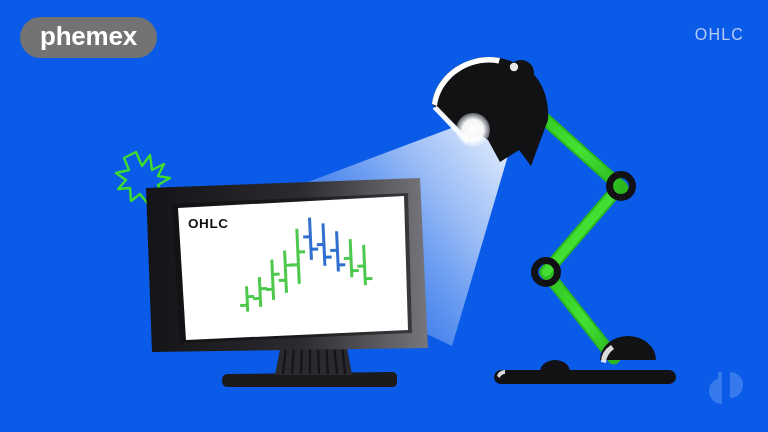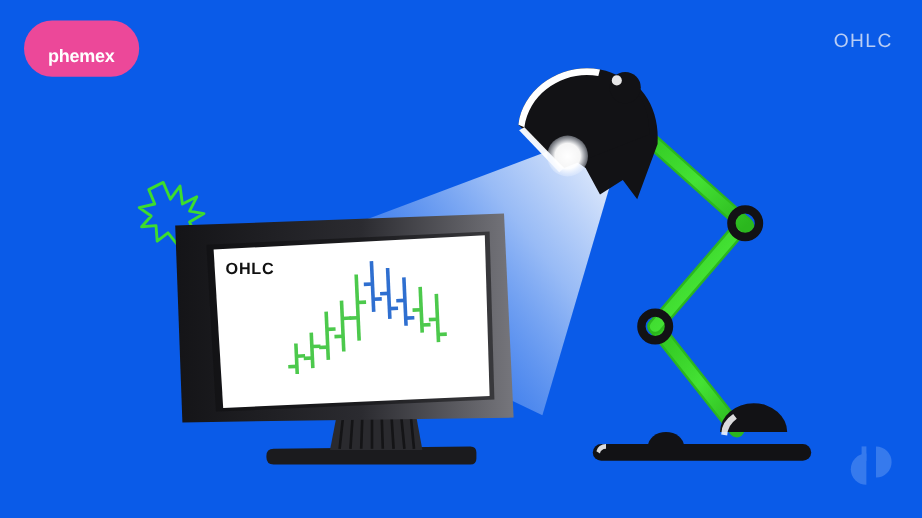--- a/index.html
+++ b/index.html
@@ -8,24 +8,24 @@
     font-family:"Liberation Sans", sans-serif;
     background:#0a5be8;
     position:relative;
   }
   #stage { position:absolute; inset:0; width:768px; height:432px; }
   #stage svg { display:block; width:768px; height:432px; }
 
   
   .logo-badge {
     position:absolute; left:20px; top:17px;
-    background:#ec4899; color:#ffffff;
+    background:#737373; color:#ffffff;
     border-radius:999px;
-    padding:23px 20px 9px 20px;
-    font-size:15px; font-weight:bold;
+    padding:6px 20px 9px 20px;
+    font-size:26px; font-weight:bold;
     letter-spacing:-0.2px;
     line-height:1;
     z-index:40;
     user-select:none;
   }
   
   .corner-caption {
     position:absolute; right:24px; top:26px;
     color:#b9cdf4; font-size:16px; letter-spacing:1.2px;
     z-index:40; user-select:none;

